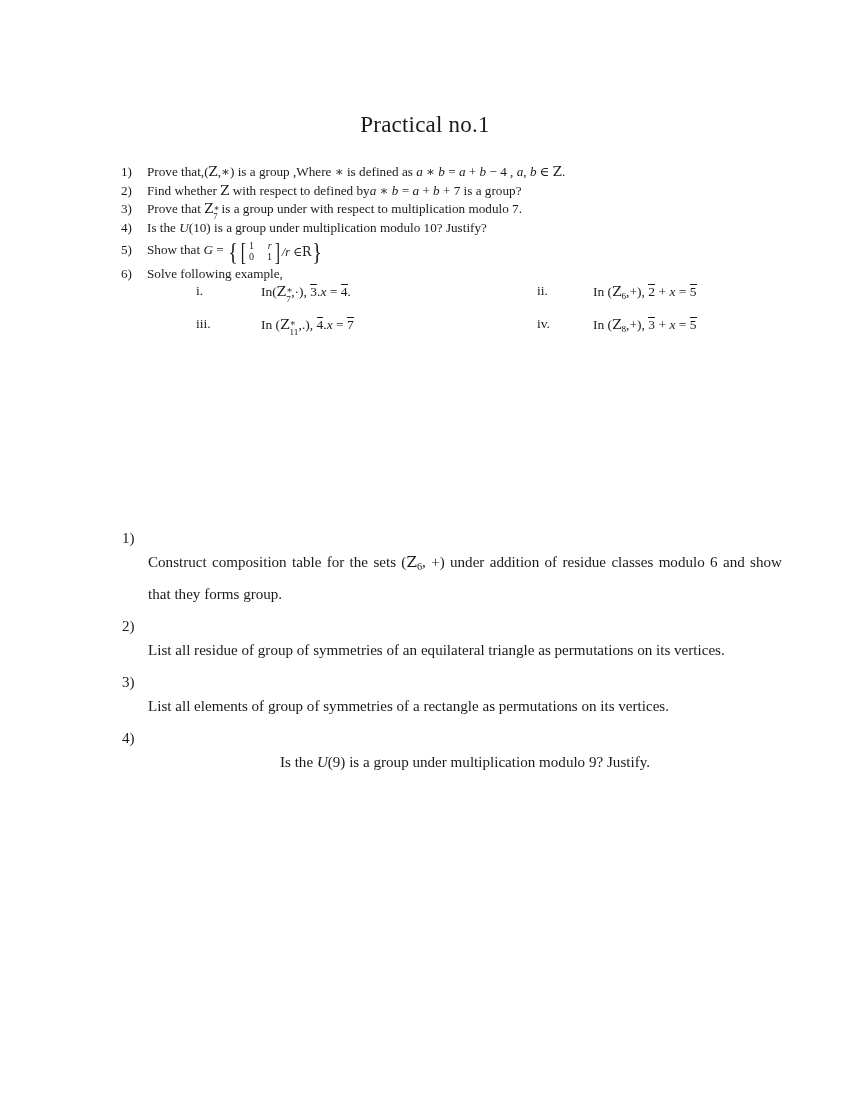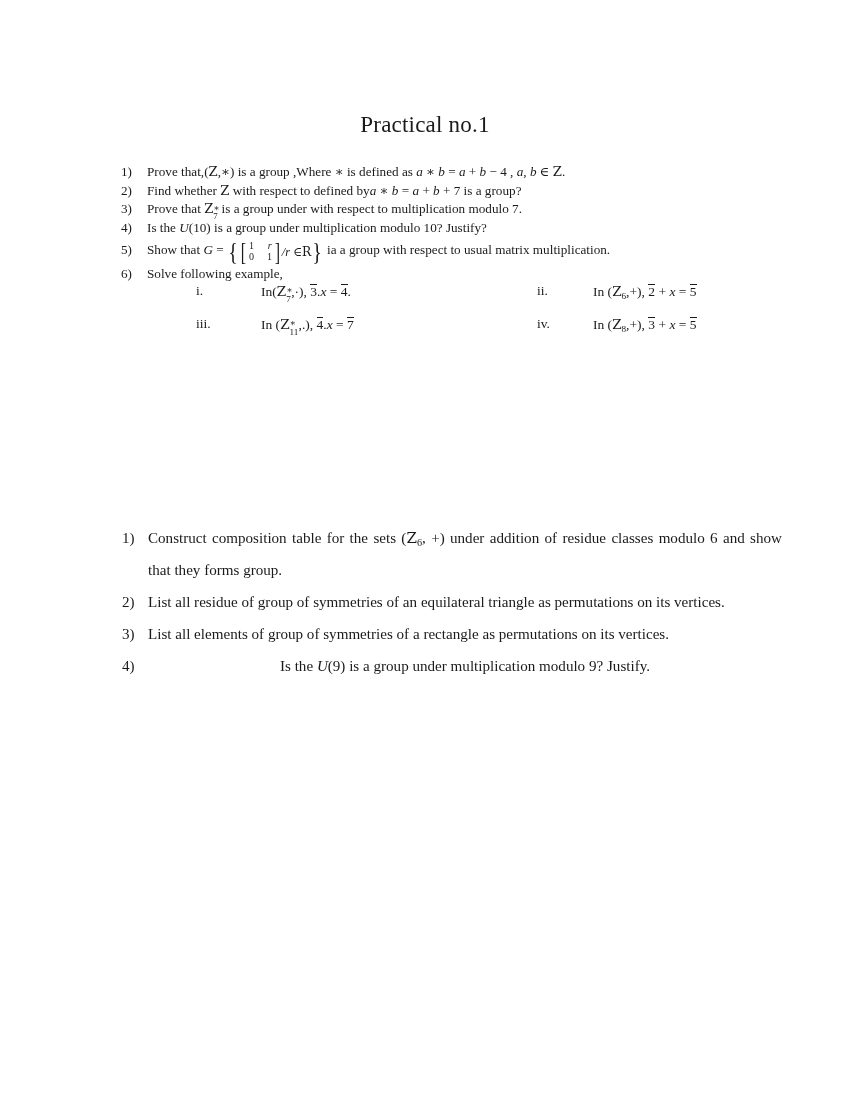--- a/index.html
+++ b/index.html
@@ -93,20 +93,21 @@
     margin-bottom: 0px;
   }
   .p2-num {
     width: 26px;
     flex: 0 0 26px;
   }
   .p2-text {
     flex: 1 1 auto;
     text-align: justify;
     text-justify: inter-word;
+    margin-top: 24px;
   }
   .p2-text.nojust { text-align: center; }
 
   
   .mi { font-style: italic; }
   .bb {
     font-family: "DejaVu Serif", serif;
     font-style: normal;
   }
   .ov {
@@ -206,21 +207,21 @@
             <span class="matrix-cells">
               <span>1</span>
               <span class="mi">r</span>
               <span>0</span>
               <span>1</span>
             </span>
             <span class="bracket">]</span>
             <span class="mi" style="font-size:0.95em">/r ∈ </span>
             <span class="bb" style="font-size:0.95em">R</span>
             <span class="brace">}</span>
-          </span><span> ia a group with respect to usual matrix multiplication.</span></span>
+          </span></span>
     </div>
 
     <div class="p1-row">
       <span class="p1-num">6)</span>
       <span class="p1-text">Solve following example,</span>
     </div>
   </div>
 
   <div class="sub-list">
 

